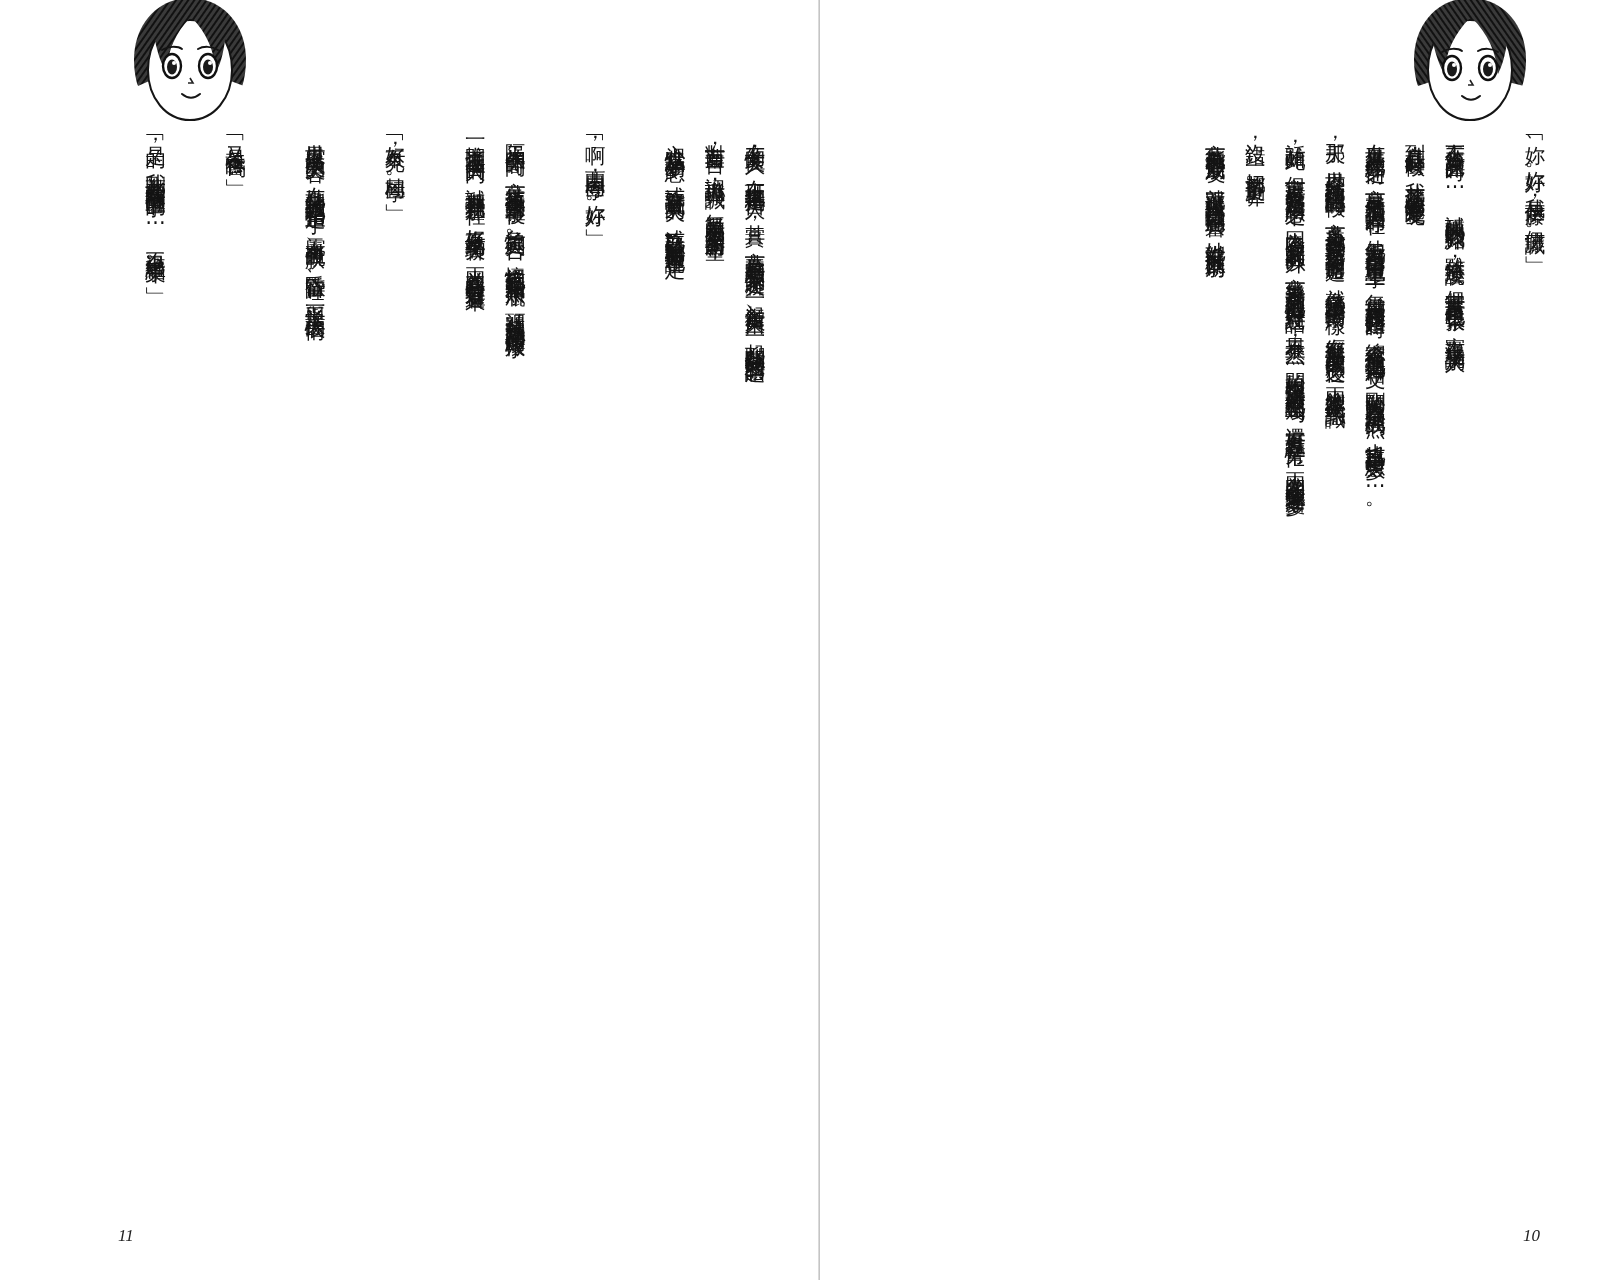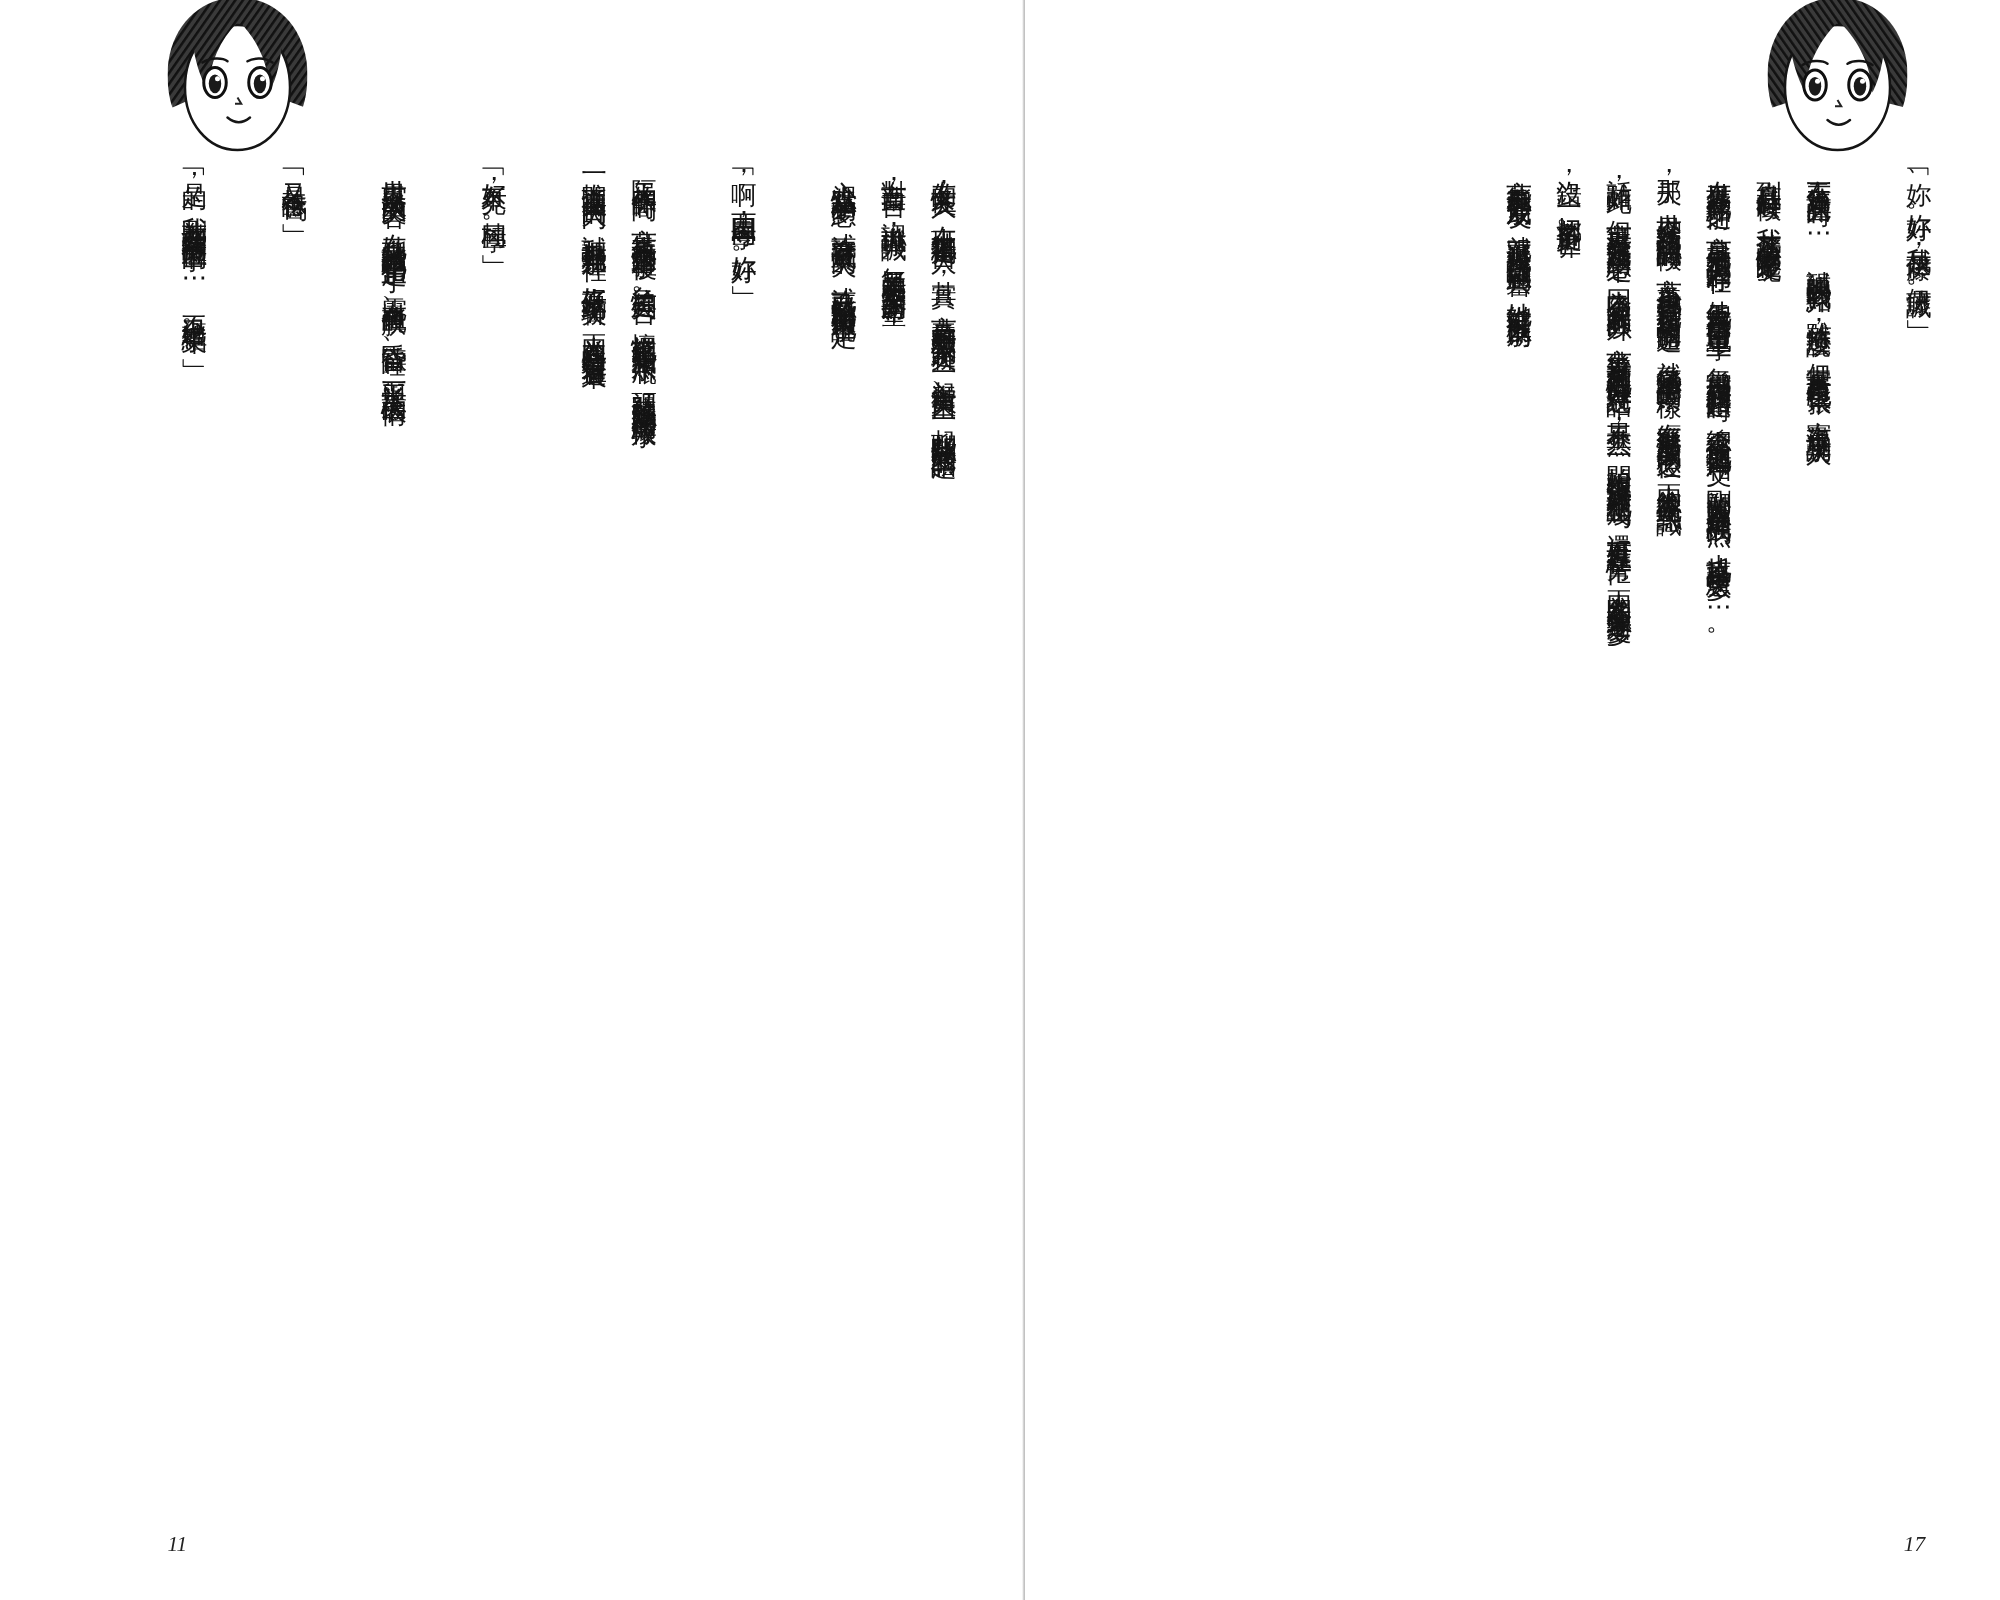--- a/index.html
+++ b/index.html
@@ -69,21 +69,21 @@
   .page.right .vtext { right: 46px; left: 40px; }
 
   .page-number {
     position: absolute;
     bottom: 34px;
     font-style: italic;
     font-size: 17px;
     color: #222;
     font-family: "Liberation Serif", serif;
   }
-  .page.left  .page-number { left: 134px; }
+  .page.left  .page-number { left: 118px; }
   .page.right .page-number { right: 60px; }
 
   
   .corner-art {
     position: absolute;
     top: -6px;
     width: 156px;
     height: 140px;
     overflow: hidden;
   }
@@ -199,16 +199,16 @@
 
     <div class="vtext">「妳、妳好。我是伊藤，伊藤誠。」
 
 在天台第一次見面時⋯⋯誠靦腆的自我介紹。雖然這麼說，但其實言葉自己也很緊張，實在沒立場說別人。
 到底是什麼時候，我才釐清心中的感覺是愛呢？
 在世界為彼此介紹之前，言葉早就知道誠這個人的存在。他每天都跟自己搭同班電車上學。每當感覺到視線而抬起頭時，總會不經意地與他四目相交。剛開始還以為只是單純的偶然、也或許是自己想太多⋯⋯。
 那天，世界介紹誠給自己認識的時候，言葉多少也感覺到這就是所謂『命運的邂逅』。就像戀愛小說中的場景一樣，在經歷過那麼多的偶然之後，兩人總算彼此正式認識。
 話雖如此，但言葉可沒有餘裕沉浸在幻想之中。因為除了父親和老師以外，言葉幾乎沒有和其他的男性好好說過話。果不其然，一開始根本沒辦法好好和他說上幾句，還好有世界在一旁幫忙，兩人之間的交集才逐漸變多。
 沒錯，一切都多虧了世界。
 言葉能和世界變成朋友，就跟邂逅誠一樣讓自己感到興奮。她從沒有可以稱為朋</div>
-    <div class="page-number">17</div>
+    <div class="page-number">10</div>
   </div>
 
 </div>
 
 </body></html>

